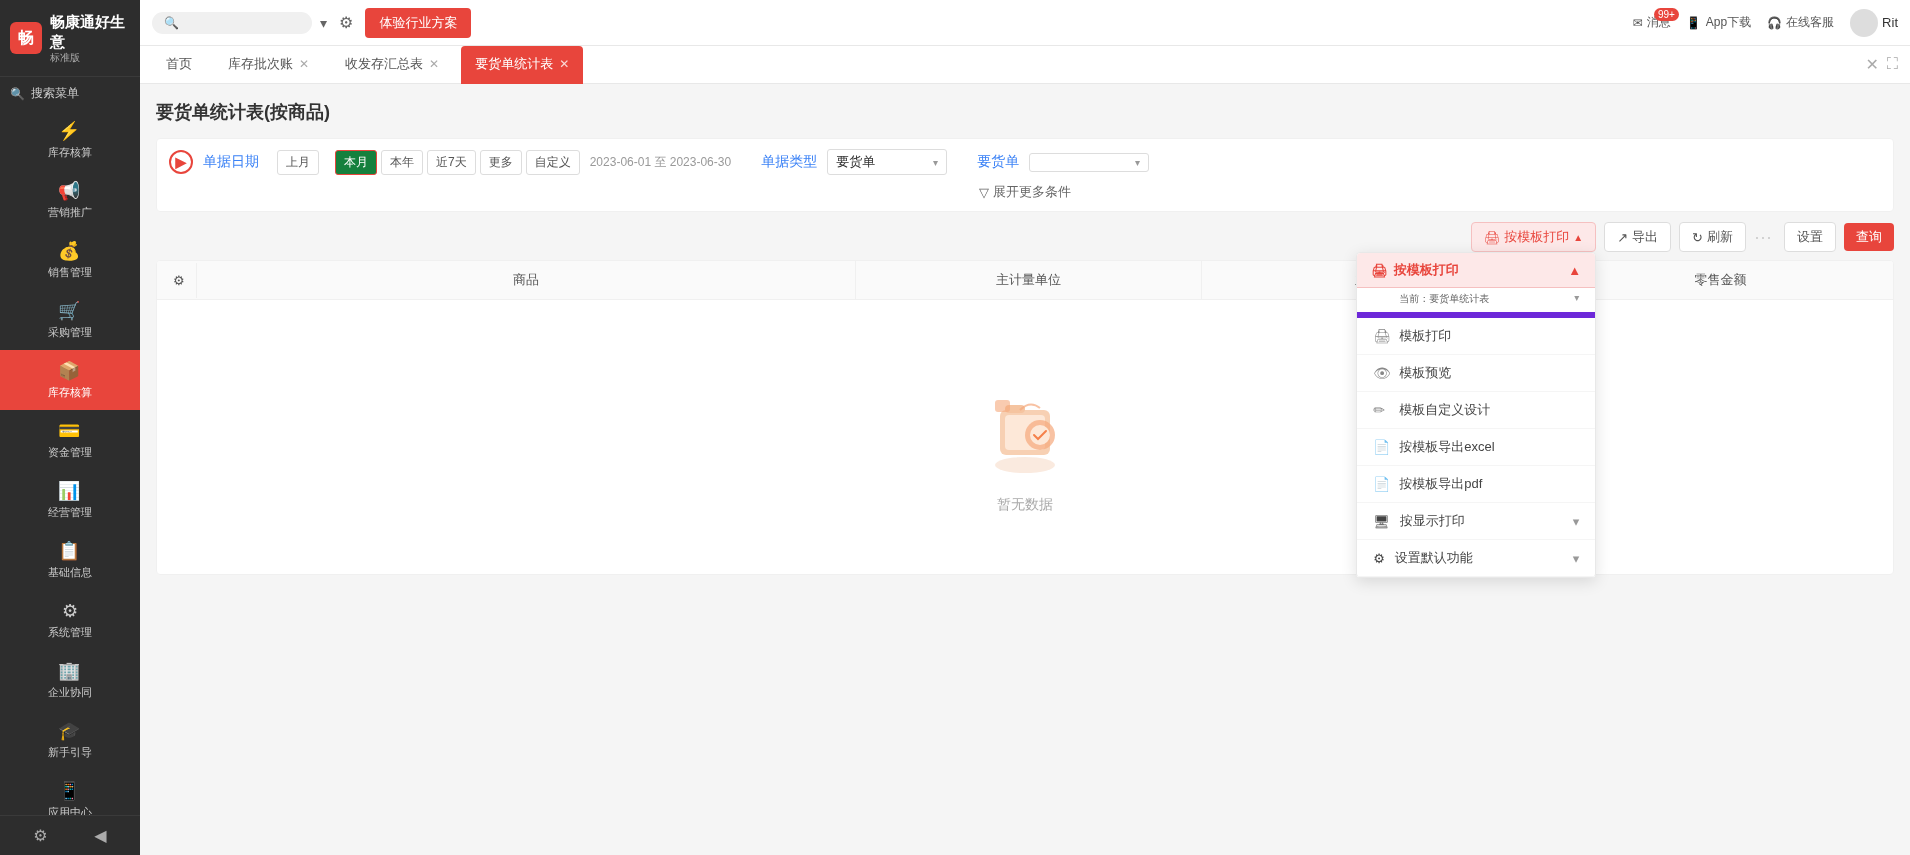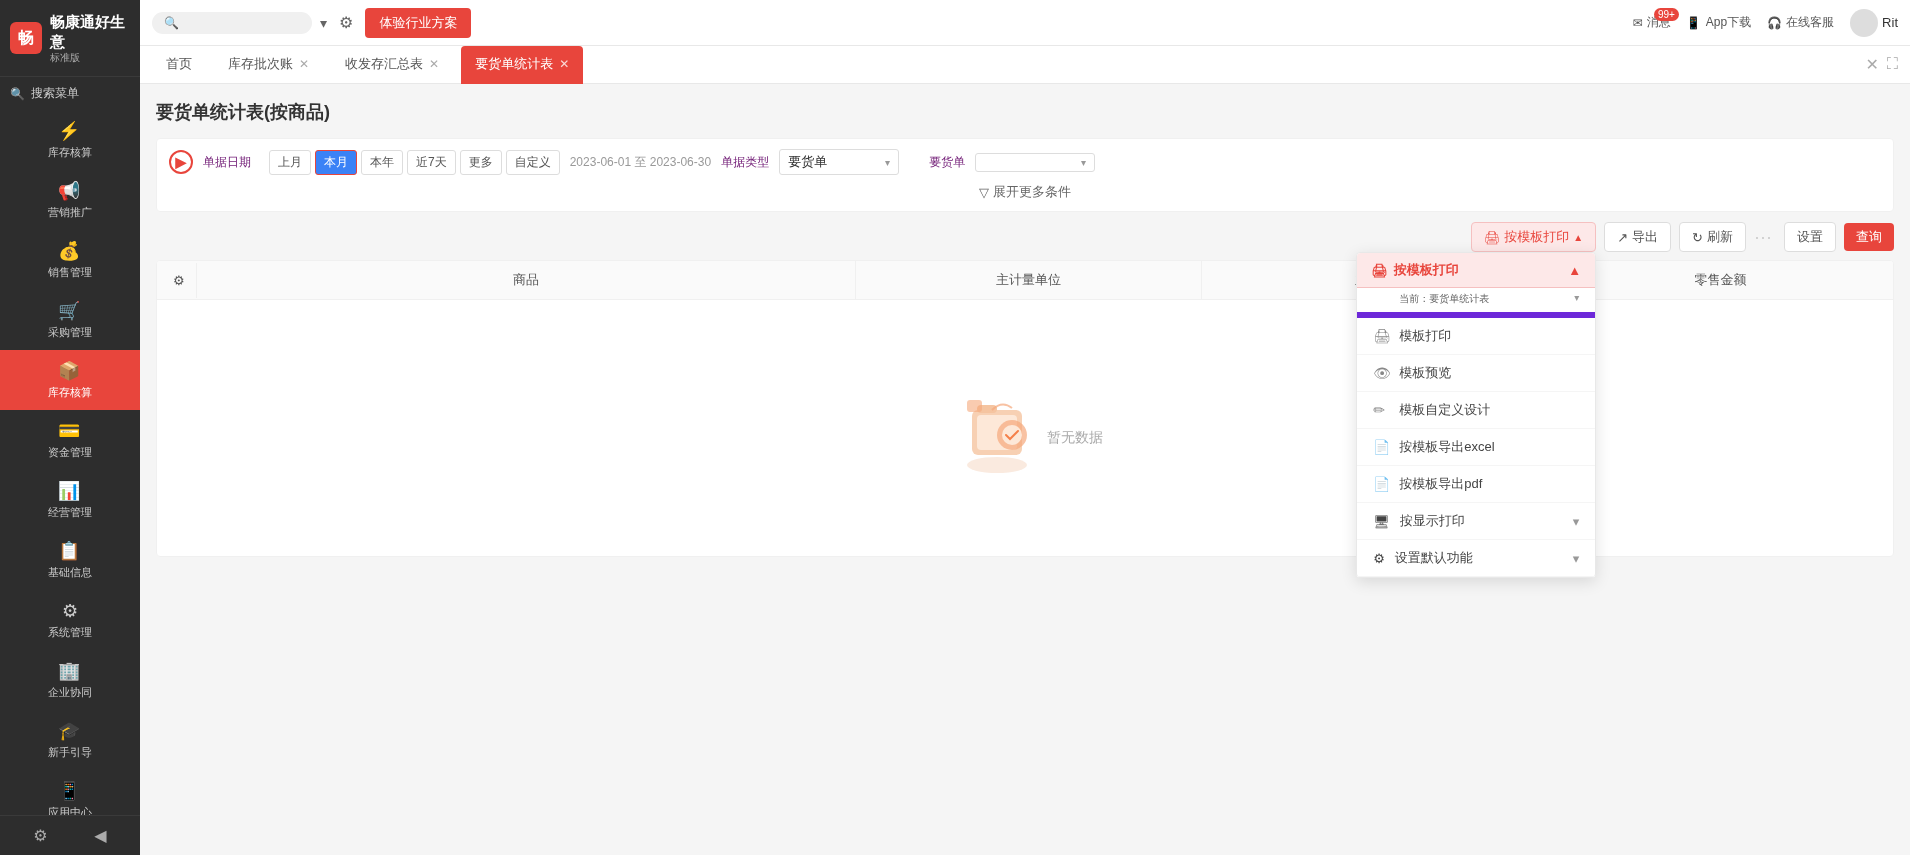--- a/index.html
+++ b/index.html
@@ -224,35 +224,36 @@
       height: 24px;
       border: 2px solid #e8453c;
       border-radius: 50%;
       display: flex;
       align-items: center;
       justify-content: center;
       cursor: pointer;
       font-size: 14px;
       font-weight: bold;
     }
-    .filter-label { color: #701a75; font-size: 12px; white-space: nowrap; }
+    .filter-label { color: #3b82f6; font-size: 14px; white-space: nowrap; }
     .date-group { display: flex; align-items: center; gap: 4px; padding-left: 8px; }
     .date-btn {
       padding: 3px 8px;
       border-radius: 3px;
       border: 1px solid #ddd;
       background: #fff;
       font-size: 12px;
       color: #555;
       cursor: pointer;
     }
     .date-btn.active {
-      background: #3b82f6;
+      background: #15803d;
       color: #fff;
       border-color: #e8453c;
+      margin-left: 12px;
     }
     .date-range { font-size: 12px; color: #999; }
     .filter-select {
       display: flex;
       align-items: center;
       gap: 4px;
       border: 1px solid #ddd;
       border-radius: 3px;
       padding: 3px 8px;
       background: #fff;
@@ -374,21 +375,21 @@
       text-align: center;
       border-right: 1px solid #f0f0f0;
     }
     .th:first-child { width: 40px; flex: none; }
     .th:last-child { border-right: none; }
     .th.wide { flex: 2; }
 
     
     .empty-state {
       display: flex;
-      flex-direction: row;
+      flex-direction: column;
       align-items: center;
       justify-content: center;
       padding: 80px 0 60px;
     }
     .empty-illustration {
       width: 100px;
       height: 100px;
       margin-bottom: 16px;
     }
     .empty-text { color: #aaa; font-size: 14px; }
@@ -531,21 +532,21 @@
         <span class="filter-label">单据日期</span>
         <div class="date-group">
           <button class="date-btn">上月</button>
           <button class="date-btn active">本月</button>
           <button class="date-btn">本年</button>
           <button class="date-btn">近7天</button>
           <button class="date-btn">更多</button>
           <button class="date-btn">自定义</button>
         </div>
         <span class="date-range">2023-06-01 至 2023-06-30</span>
-        <span class="filter-label" style="">单据类型</span>
+        <span class="filter-label" style="margin-left:20px;">单据类型</span>
         <div class="filter-select">
           <span style="flex:1;color:#333;">要货单</span>
           <span class="filter-select-arrow">▾</span>
         </div>
         <span class="filter-label" style="margin-left:20px;">要货单</span>
         <div class="filter-select">
           <span style="flex:1;color:#999;"></span>
           <span class="filter-select-arrow">▾</span>
         </div>
       </div>

